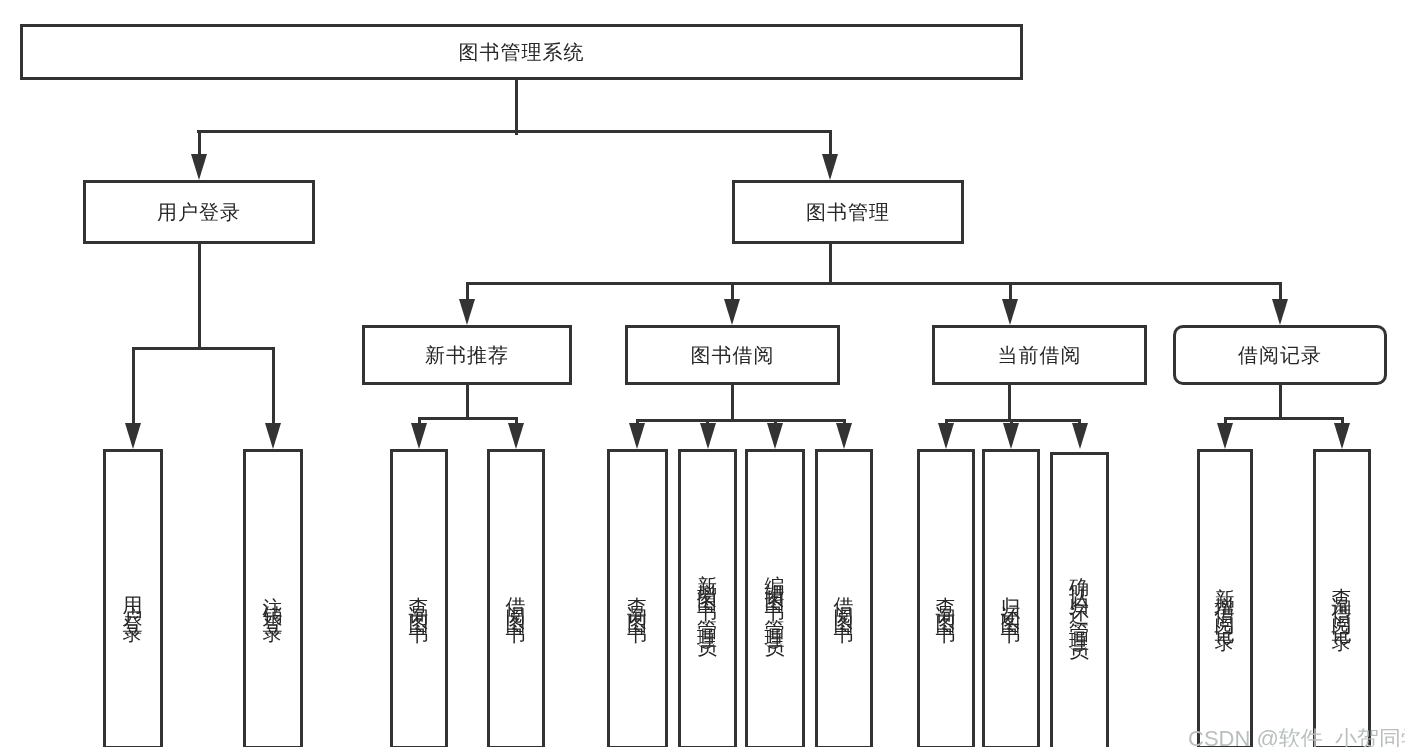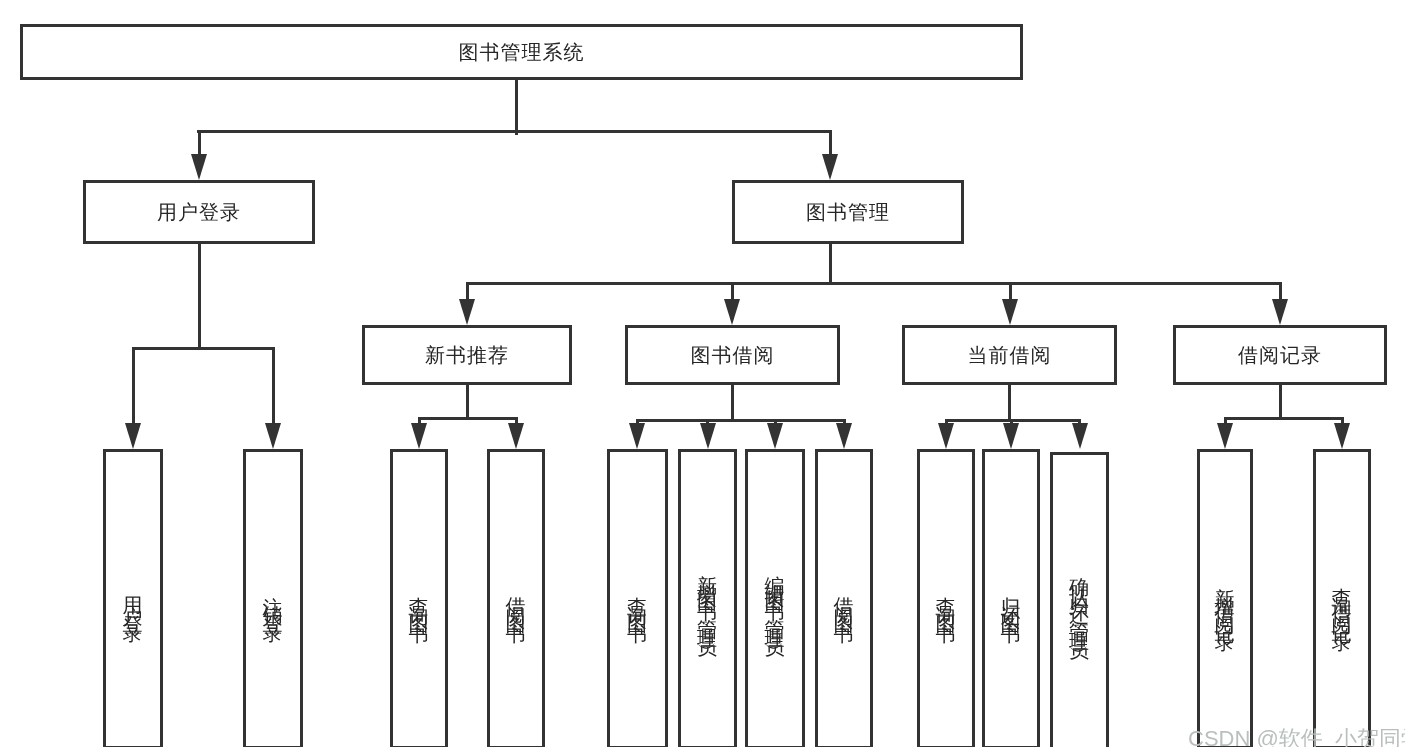--- a/index.html
+++ b/index.html
@@ -89,24 +89,24 @@
       <div class="shaft"></div>
       <div class="head"></div>
     </div>
 
   <div class="box" style="left:362px;top:313px;width:210px;height:60px;justify-content:center;">
     <span>新书推荐</span>
   </div>
   <div class="box" style="left:625px;top:313px;width:215px;height:60px;">
     <span>图书借阅</span>
   </div>
-  <div class="box" style="left:902px;top:313px;width:215px;height:60px;">
+  <div class="box" style="left:932px;top:313px;width:215px;height:60px;">
     <span>当前借阅</span>
   </div>
-  <div class="box" style="left:1173px;top:313px;width:214px;height:60px;">
+  <div class="box" style="left:1173px;top:313px;width:214px;height:60px;border-radius:10px;">
     <span>借阅记录</span>
   </div>
 
   <div class="vline" style="left:465.5px;top:373px;height:35px;"></div>
   <div class="hline" style="left:417.5px;top:405px;width:100px;"></div>
   <div class="arrow" style="left:410.5px;top:405px;height:32px;">
       <div class="shaft"></div>
       <div class="head"></div>
     </div>
   <div class="arrow" style="left:507.5px;top:405px;height:32px;">

